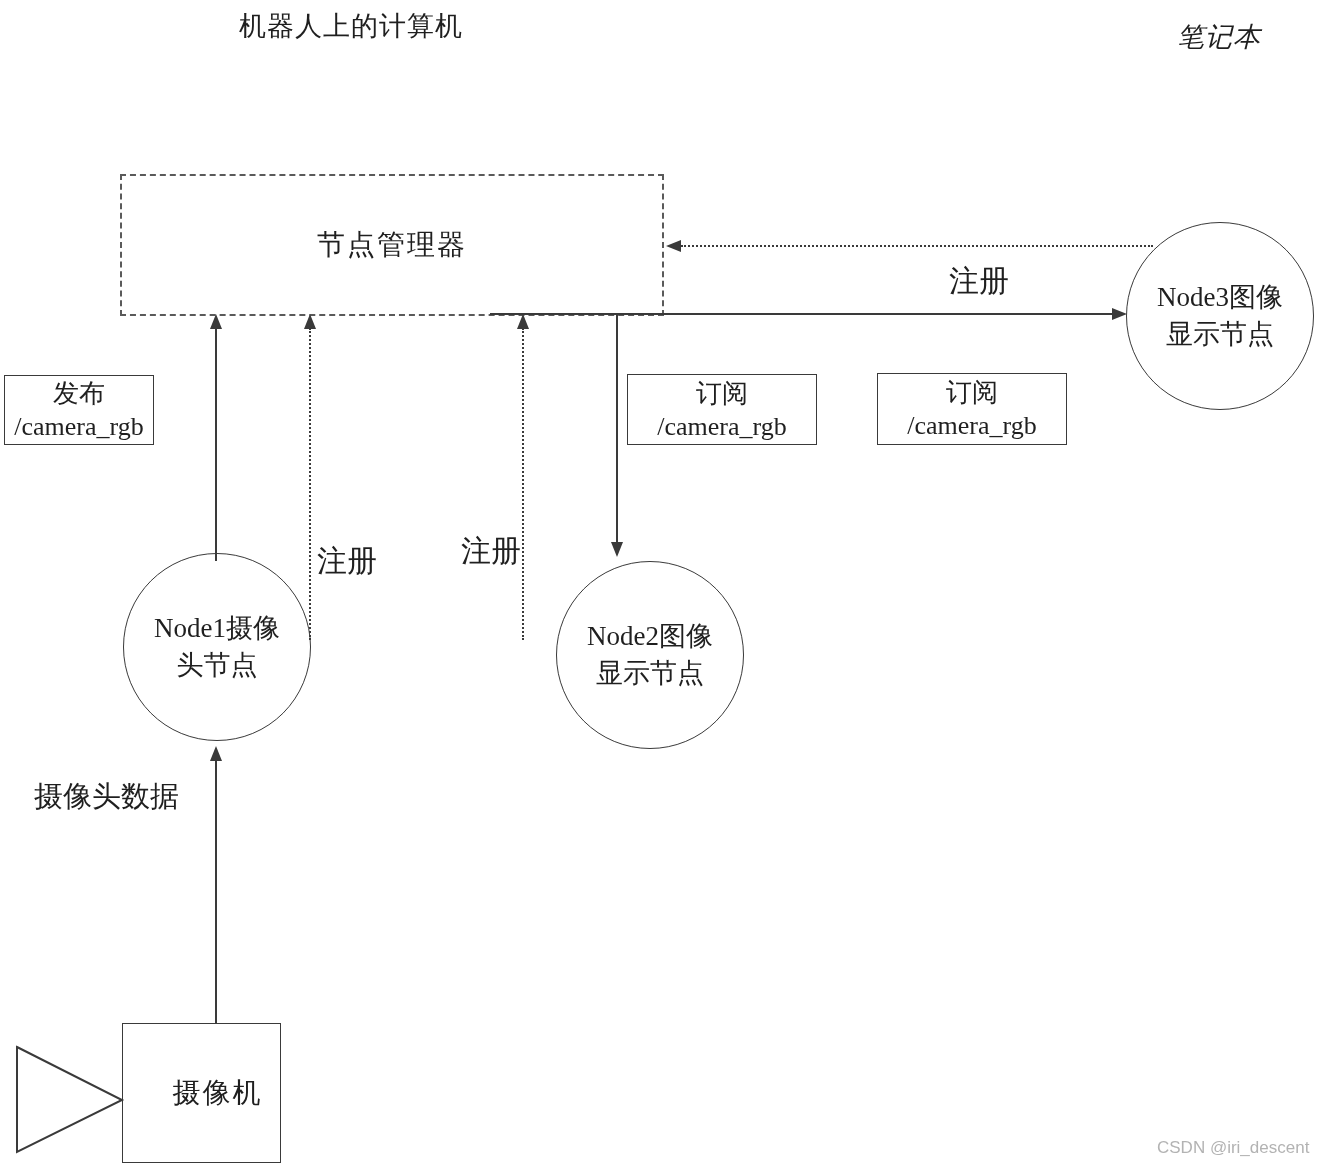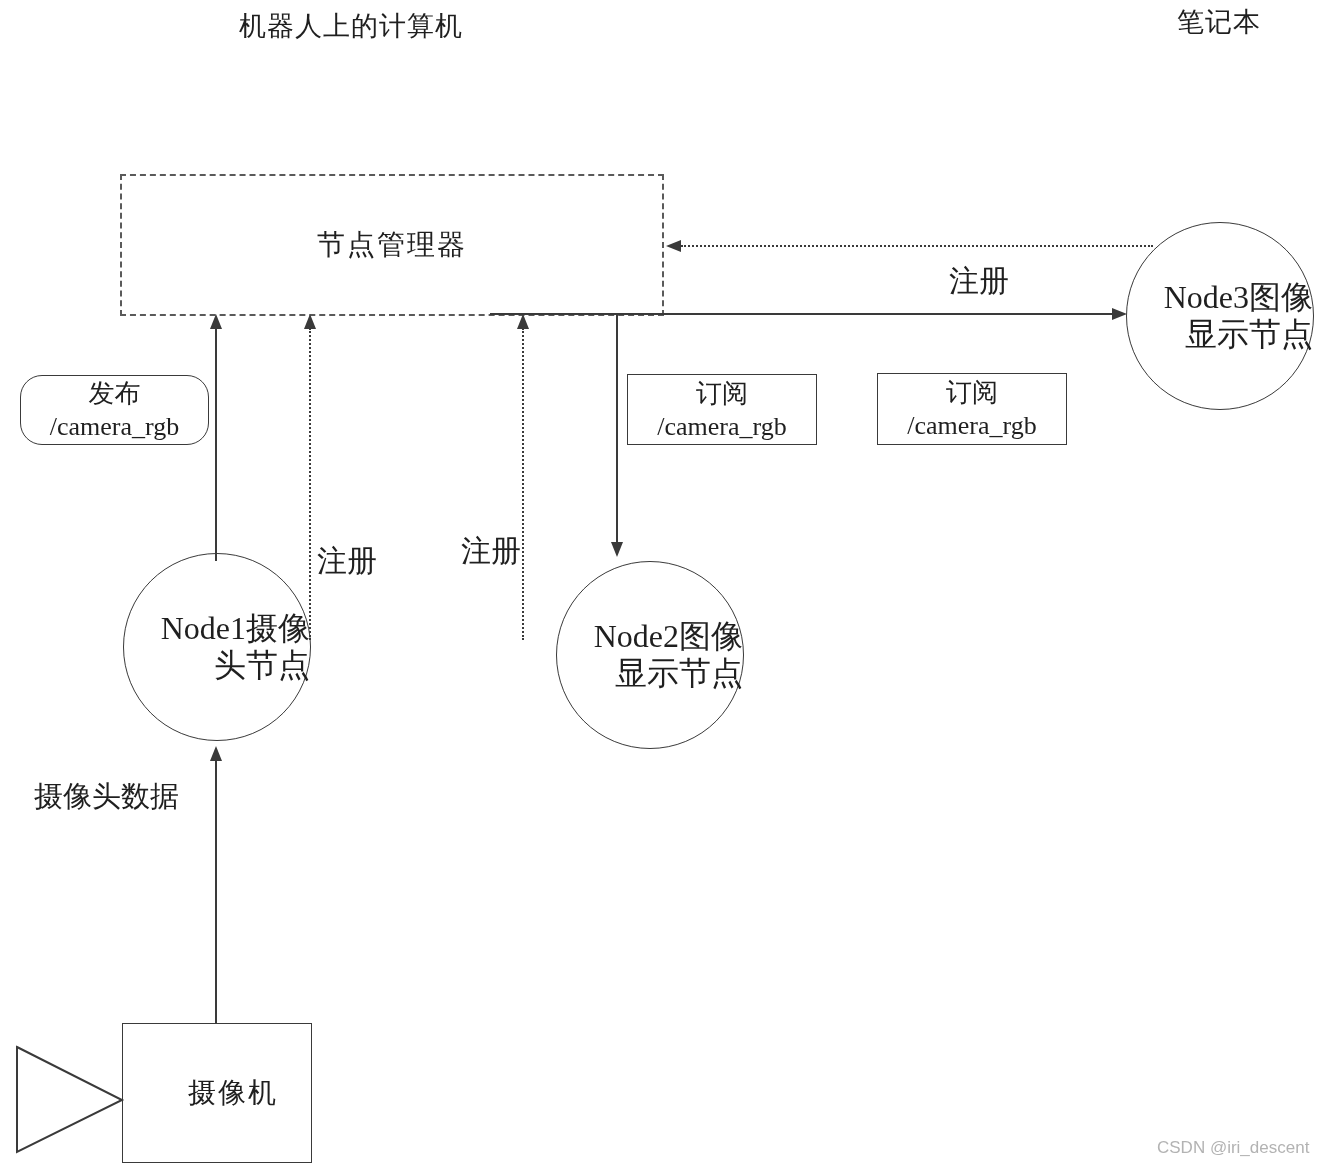--- a/index.html
+++ b/index.html
@@ -48,41 +48,41 @@
     letter-spacing: 2px;
   }
 
   
   .node-circle {
     width: 188px; height: 188px;
     border: 1.5px solid var(--line);
     border-radius: 50%;
     background: #fff;
     display: flex; flex-direction: column;
-    align-items: flex-end; justify-content: center;
+    align-items: center; justify-content: center;
     text-align: center;
-    font-size: 32px;
+    font-size: 27px;
     line-height: 37px;
   }
 
   
   .topic-box {
     border: 1.5px solid var(--line);
     background: #fff;
     display: flex; flex-direction: column;
     align-items: center; justify-content: center;
     text-align: center;
     font-size: 26px;
     line-height: 33px;
   }
 
   
   .camera-box {
     left: 122px; top: 1023px;
-    width: 190px; height: 140px;
+    width: 159px; height: 140px;
     border: 1.5px solid var(--line);
     background: #fff;
     display: flex; align-items: center; justify-content: center;
     font-size: 28px;
     letter-spacing: 2px;
     padding-left: 32px;
   }
 
   
   .vline  { position: absolute; width: 2px; background: var(--line); }
@@ -104,27 +104,27 @@
     color: var(--watermark);
     white-space: nowrap;
   }
 </style>
 </head>
 <body>
 
 <div class="canvas">
 
   <div class="abs title" style="left:191px; top:8px;margin-left:48px;">机器人上的计算机</div>
-  <div class="abs title" style="left:1177px; top:4px;">笔记本</div>
+  <div class="abs title" style="left:1177px; top:19px;font-style:italic;">笔记本</div>
 
   <div class="abs manager-box">
     <div class="label">节点管理器</div>
   </div>
 
-  <div class="abs topic-box" style="left:20px; top:375px; width:189px; height:70px;border-radius:22px;">
+  <div class="abs topic-box" style="left:4px; top:375px; width:150px; height:70px;">
     <div>发布</div>
     <div>/camera_rgb</div>
   </div>
   <div class="abs topic-box" style="left:627px; top:374px; width:190px; height:71px;">
     <div>订阅</div>
     <div>/camera_rgb</div>
   </div>
   <div class="abs topic-box" style="left:877px; top:373px; width:190px; height:72px;">
     <div>订阅</div>
     <div>/camera_rgb</div>

